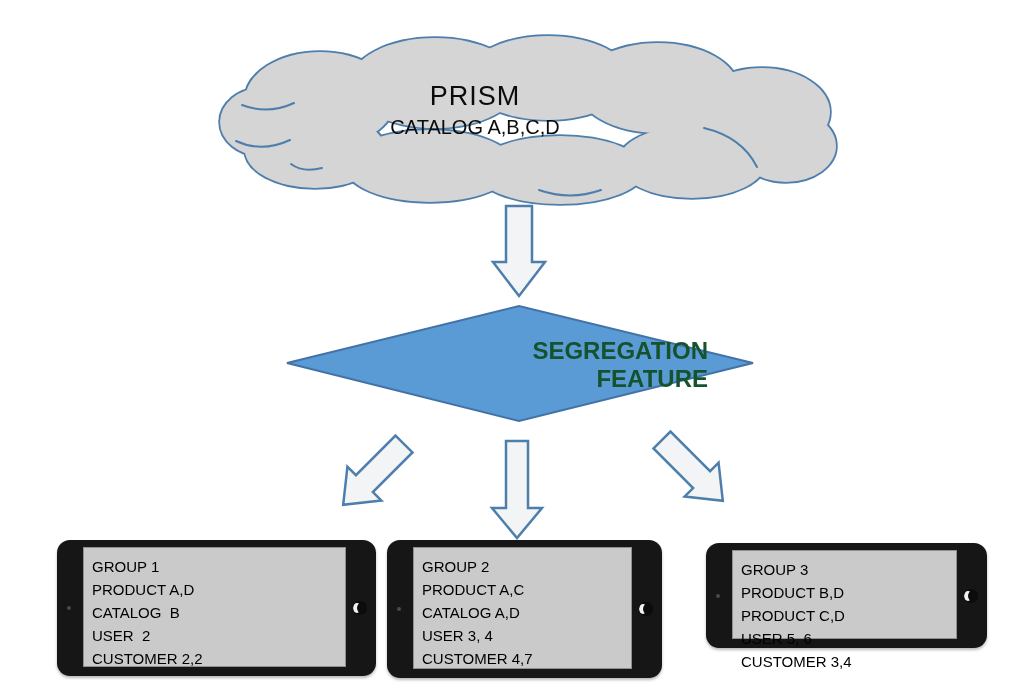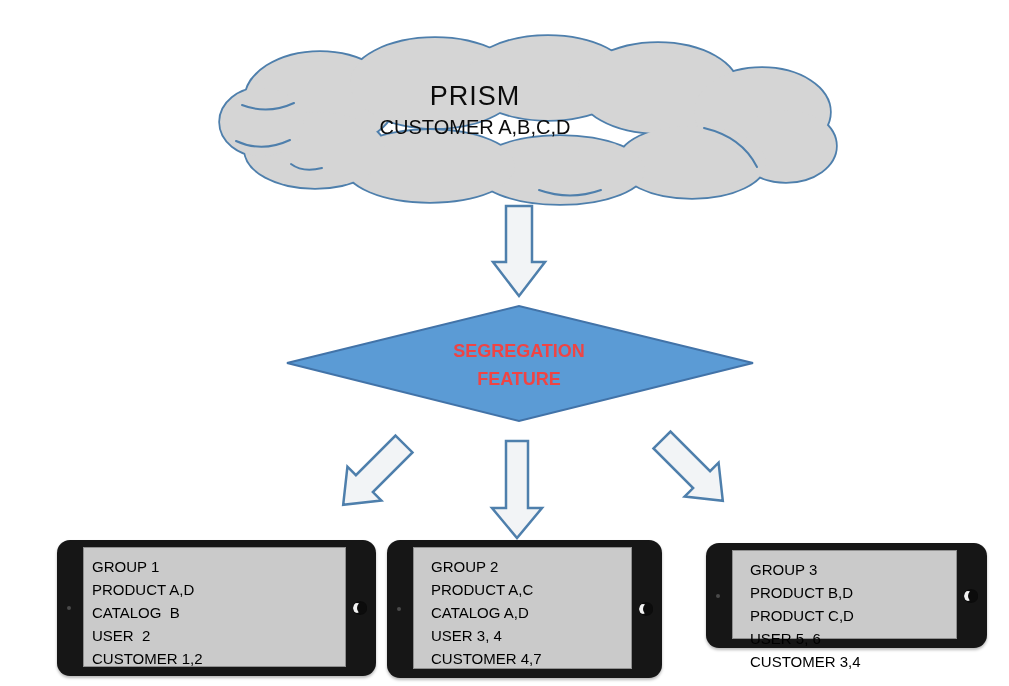--- a/index.html
+++ b/index.html
@@ -11,38 +11,38 @@
 
   
   .cloud-text {
     position:absolute; left:240px; top:79px; width:470px;
     text-align:center; line-height:29px; font-size:20px; color:#0b0b0b;
   }
   .cloud-title { font-size:27px; line-height:34px; letter-spacing:1px; }
 
   .decision-text {
     position:absolute; left:330px; top:337px; width:378px;
-    text-align:center; font-size:18px; font-weight:700; line-height:28px; color:#ef4444;
+    text-align:right; font-size:24px; font-weight:700; line-height:28px; color:#14532d;
   }
 
   
   .tablet {
     position:absolute; background:#161616; border-radius:13px;
     box-shadow:0 2px 3px rgba(0,0,0,0.28);
   }
   .tablet.t1 { left:57px;  top:540px; width:275px; height:136px;padding-left:44px; }
   .tablet.t2 { left:387px; top:540px; width:275px; height:138px; }
   .tablet.t3 { left:706px; top:543px; width:281px; height:105px; }
 
   .screen {
     position:absolute; left:26px; right:30px; top:7px; bottom:9px;
     background:#cacaca; border:1px solid #8f8f8f;
     padding:7px 4px 0 8px; box-sizing:border-box;
   }
-  .t2 .screen, .t3 .screen { padding-left:17px; }
+  .t2 .screen, .t3 .screen { padding-left:8px; }
   .screen .line {
     font-size:15px; line-height:23px; white-space:pre; color:#000;
   }
 
   .camera-dot {
     position:absolute; left:10px; top:50%; width:4px; height:4px;
     margin-top:-2px; border-radius:50%; background:#4a4a4a;
   }
   .home-btn {
     position:absolute; right:9px; top:50%; width:14px; height:14px;
@@ -104,36 +104,36 @@
 
     <path d="M287,363 L519,306 L753,363 L519,421 Z" fill="#5B9BD5" stroke="#4273A8" stroke-width="2"></path>
 
     <path transform="translate(404,444) rotate(45)" d="M-12,0 L12,0 L12,56 L24,56 L0,86 L-24,56 L-12,56 Z" fill="#F2F4F6" stroke="#4E7FAC" stroke-width="2.5"></path>
     <path d="M506,441 L528,441 L528,508 L542,508 L517,538 L492,508 L506,508 Z" fill="#F2F4F6" stroke="#4E7FAC" stroke-width="2.5"></path>
     <path transform="translate(662,440) rotate(-45)" d="M-12,0 L12,0 L12,56 L24,56 L0,86 L-24,56 L-12,56 Z" fill="#F2F4F6" stroke="#4E7FAC" stroke-width="2.5"></path>
   </svg>
 
   <div class="cloud-text">
     <div class="cloud-title">PRISM</div>
-    <div class="cloud-line">CUSTOMER A,B,C,D</div>
+    <div class="cloud-line">CATALOG A,B,C,D</div>
   </div>
 
   <div class="decision-text">
     <div>SEGREGATION</div>
     <div>FEATURE</div>
   </div>
 
   <div class="tablet t1">
     <span class="camera-dot"></span>
     <div class="screen">
       <div class="line">GROUP 1</div>
       <div class="line">PRODUCT A,D</div>
       <div class="line">CATALOG  B</div>
       <div class="line">USER  2</div>
-      <div class="line">CUSTOMER 1,2</div>
+      <div class="line">CUSTOMER 2,2</div>
     </div>
     <span class="home-btn"></span>
   </div>
 
   <div class="tablet t2">
     <span class="camera-dot"></span>
     <div class="screen">
       <div class="line">GROUP 2</div>
       <div class="line">PRODUCT A,C</div>
       <div class="line">CATALOG A,D</div>

